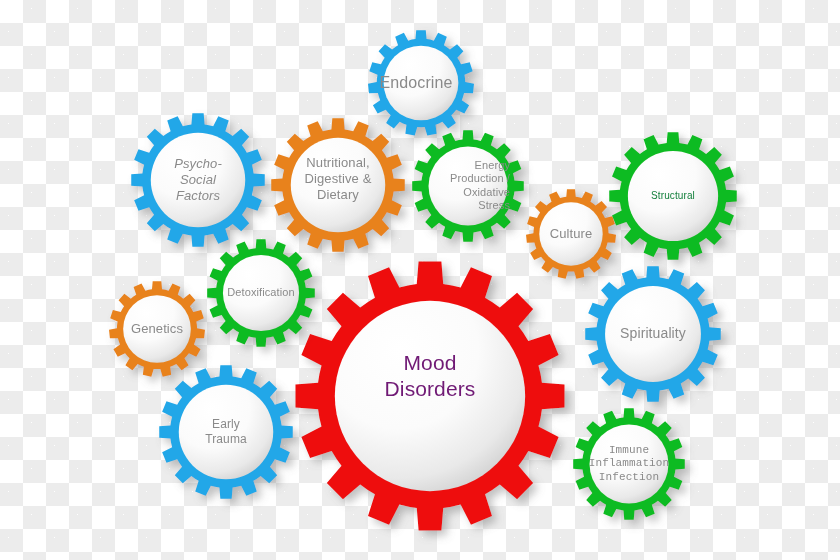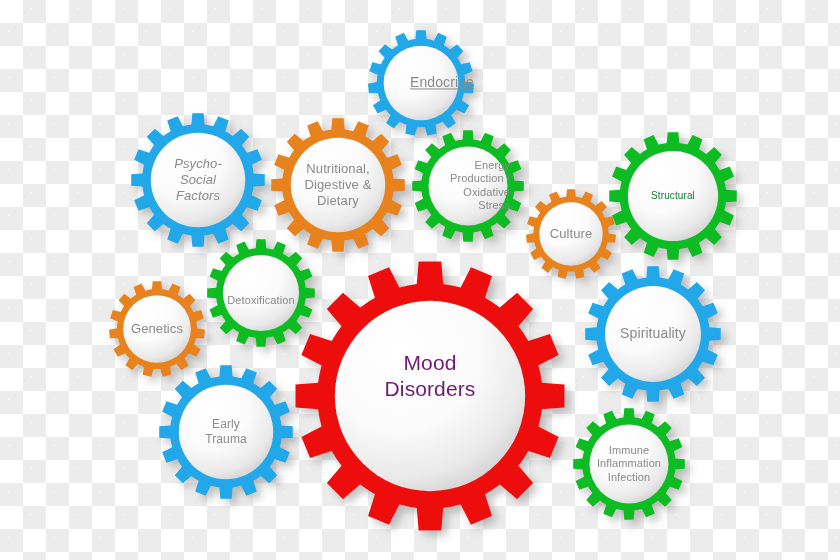--- a/index.html
+++ b/index.html
@@ -90,35 +90,35 @@
         </g>
         <g filter="url(#dropsh)">
           <path d="M219.42,376.44L220.35,365.24L231.65,365.24L232.58,376.44A55.95,55.95 0 0 1 241.19,378.16L241.19,378.16L246.33,368.16L256.77,372.48L253.34,383.19A55.95,55.95 0 0 1 260.64,388.07L260.64,388.07L269.21,380.80L277.20,388.79L269.93,397.36A55.95,55.95 0 0 1 274.81,404.66L274.81,404.66L285.52,401.23L289.84,411.67L279.84,416.81A55.95,55.95 0 0 1 281.56,425.42L281.56,425.42L292.76,426.35L292.76,437.65L281.56,438.58A55.95,55.95 0 0 1 279.84,447.19L279.84,447.19L289.84,452.33L285.52,462.77L274.81,459.34A55.95,55.95 0 0 1 269.93,466.64L269.93,466.64L277.20,475.21L269.21,483.20L260.64,475.93A55.95,55.95 0 0 1 253.34,480.81L253.34,480.81L256.77,491.52L246.33,495.84L241.19,485.84A55.95,55.95 0 0 1 232.58,487.56L232.58,487.56L231.65,498.76L220.35,498.76L219.42,487.56A55.95,55.95 0 0 1 210.81,485.84L210.81,485.84L205.67,495.84L195.23,491.52L198.66,480.81A55.95,55.95 0 0 1 191.36,475.93L191.36,475.93L182.79,483.20L174.80,475.21L182.07,466.64A55.95,55.95 0 0 1 177.19,459.34L177.19,459.34L166.48,462.77L162.16,452.33L172.16,447.19A55.95,55.95 0 0 1 170.44,438.58L170.44,438.58L159.24,437.65L159.24,426.35L170.44,425.42A55.95,55.95 0 0 1 172.16,416.81L172.16,416.81L162.16,411.67L166.48,401.23L177.19,404.66A55.95,55.95 0 0 1 182.07,397.36L182.07,397.36L174.80,388.79L182.79,380.80L191.36,388.07A55.95,55.95 0 0 1 198.66,383.19L198.66,383.19L195.23,372.48L205.67,368.16L210.81,378.16A55.95,55.95 0 0 1 219.42,376.44Z" fill="#22a7e8"></path>
           <circle cx="226" cy="432" r="47.23" fill="url(#hubshade)"></circle>
         </g>
       </g>
   </svg>
   <div id="labellayer">
       <div class="glabel" style="left: 430px; top: 376px; font-size: 21px; width: 202.5px; color: #701a75;">Mood
 Disorders</div>
-      <div class="glabel" style="left: 442px; top: 83px; font-size: 14px; width: 79.5px; color: rgb(138, 138, 138); text-decoration: underline;">Endocrine</div>
+      <div class="glabel" style="left: 416px; top: 83px; font-size: 16px; width: 79.5px; color: rgb(138, 138, 138);">Endocrine</div>
       <div class="glabel" style="left: 198px; top: 180px; font-size: 13px; width: 100.5px; color: rgb(138, 138, 138); font-style: italic;">Psycho-
 Social
 Factors</div>
-      <div class="glabel" style="left: 338px; top: 185px; font-size: 13px; width: 100.5px; color: rgb(138, 138, 138);">Nutritional,
+      <div class="glabel" style="left: 338px; top: 179px; font-size: 13px; width: 100.5px; color: rgb(138, 138, 138);">Nutritional,
 Digestive &amp;
 Dietary</div>
       <div class="glabel" style="left: 468px; top: 186px; font-size: 11px; width: 84px; color: rgb(138, 138, 138); text-align: right;">Energy
 Production /
 Oxidative
 Stress</div>
       <div class="glabel" style="left: 571px; top: 234px; font-size: 13px; width: 67.5px; color: rgb(138, 138, 138);">Culture</div>
       <div class="glabel" style="left: 673px; top: 196px; font-size: 10px; width: 96px; color: #15803d;">Structural</div>
       <div class="glabel" style="left: 653px; top: 334px; font-size: 14px; width: 102px; color: rgb(138, 138, 138);">Spirituality</div>
-      <div class="glabel" style="left: 629px; top: 464px; font-size: 11px; width: 84px; color: rgb(138, 138, 138);">Immune
+      <div class="glabel" style="left: 629px; top: 464px; font-size: 11px; width: 84px; color: rgb(138, 138, 138); font-family: Liberation Mono, monospace;">Immune
 Inflammation
 Infection</div>
-      <div class="glabel" style="left: 261px; top: 293px; font-size: 11px; width: 81px; color: rgb(138, 138, 138); margin-top: 8px;">Detoxification</div>
+      <div class="glabel" style="left: 261px; top: 293px; font-size: 11px; width: 81px; color: rgb(138, 138, 138);">Detoxification</div>
       <div class="glabel" style="left: 157px; top: 329px; font-size: 13px; width: 72px; color: rgb(138, 138, 138);">Genetics</div>
       <div class="glabel" style="left: 226px; top: 432px; font-size: 12px; width: 100.5px; color: rgb(138, 138, 138);">Early
 Trauma</div>
     </div>
 </div>
 
 </body></html>

